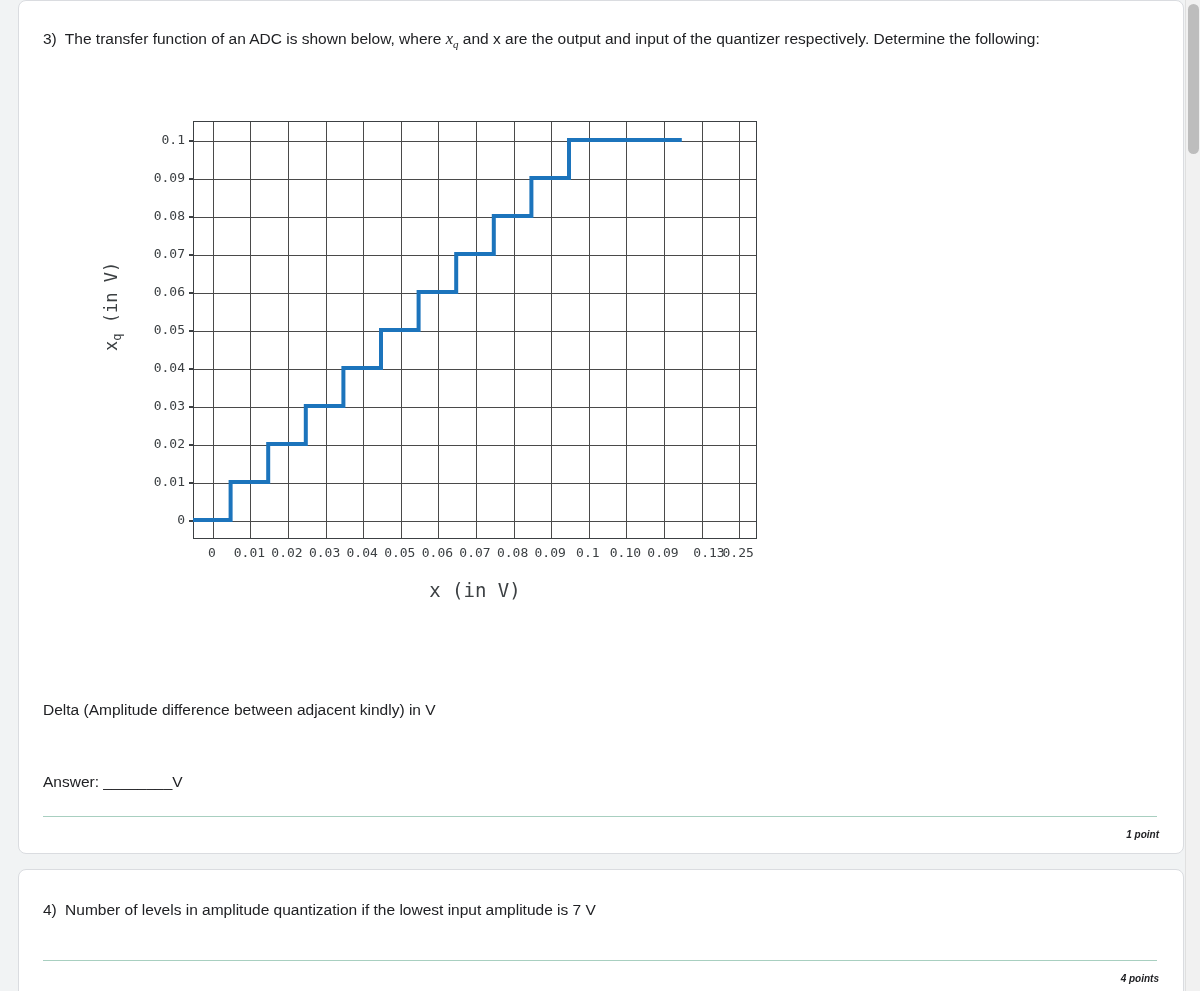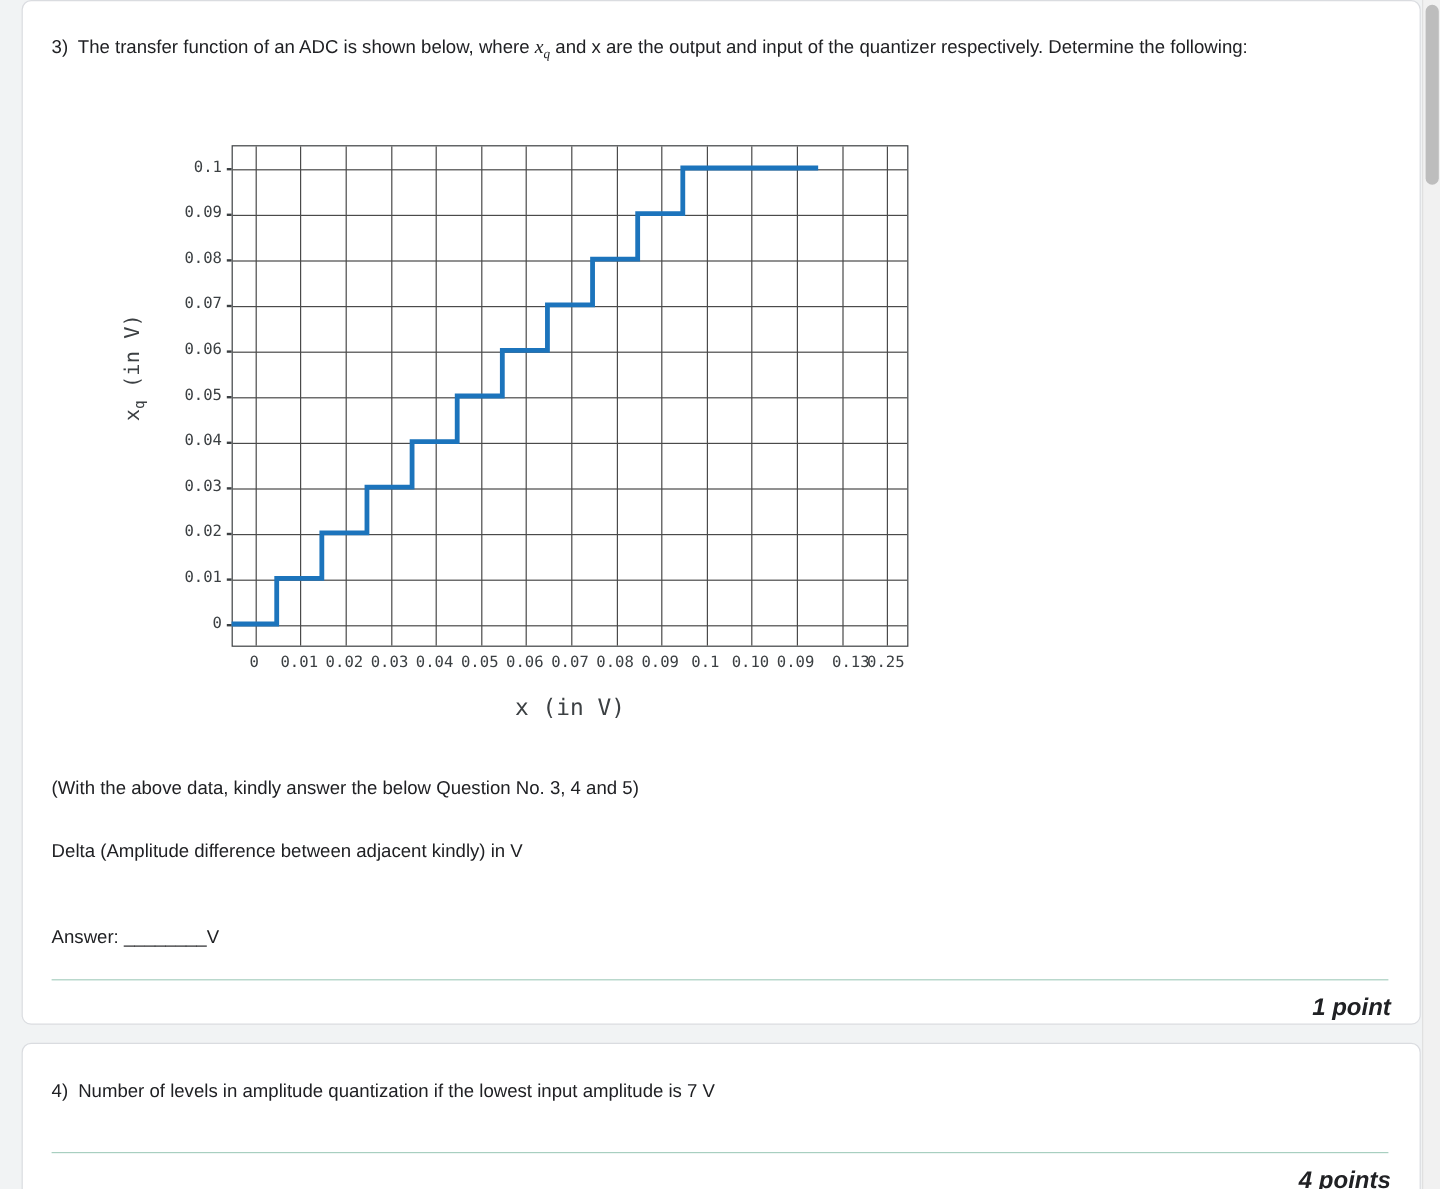--- a/index.html
+++ b/index.html
@@ -194,21 +194,21 @@
     height: 0;
     border-top: 1px solid #a8cfc0;
   }
   #q3-hr {
     left: 24px;
     top: 815px;
     width: 1114px;
   }
   .points {
     position: absolute;
-    font-size: 20px;
+    font-size: 10px;
     font-weight: bold;
     font-style: italic;
     color: #202124;
   }
   #q3-points {
     right: 24px;
     top: 828px;
   }
   #q4-prompt {
     position: absolute;
@@ -337,21 +337,20 @@
           <div class="xtick-label" style="left: 394.8px;">0.1</div>
           <div class="xtick-label" style="left: 432.4px;">0.10</div>
           <div class="xtick-label" style="left: 470px;">0.09</div>
           <div class="xtick-label" style="left: 516px;">0.13</div>
           <div class="xtick-label" style="left: 545.2px;">0.25</div>
         </div>
 
       <div id="chart-xlabel">x (in V)</div>
     </div>
 
-    <div class="q-text" id="q3-note">(With the above data, kindly answer the below Question No. 3, 4 and 5)</div>
     <div class="q-text" id="q3-sub">Delta (Amplitude difference between adjacent kindly) in V</div>
     <div class="q-text" id="q3-answer">Answer: ________V</div>
 
     <div class="hr-green" id="q3-hr"></div>
     <div class="points" id="q3-points">1 point</div>
   </div>
 
   <div class="card" id="question4-card">
     <div class="q-text" id="q4-prompt">
       <span class="idx">4)</span>

